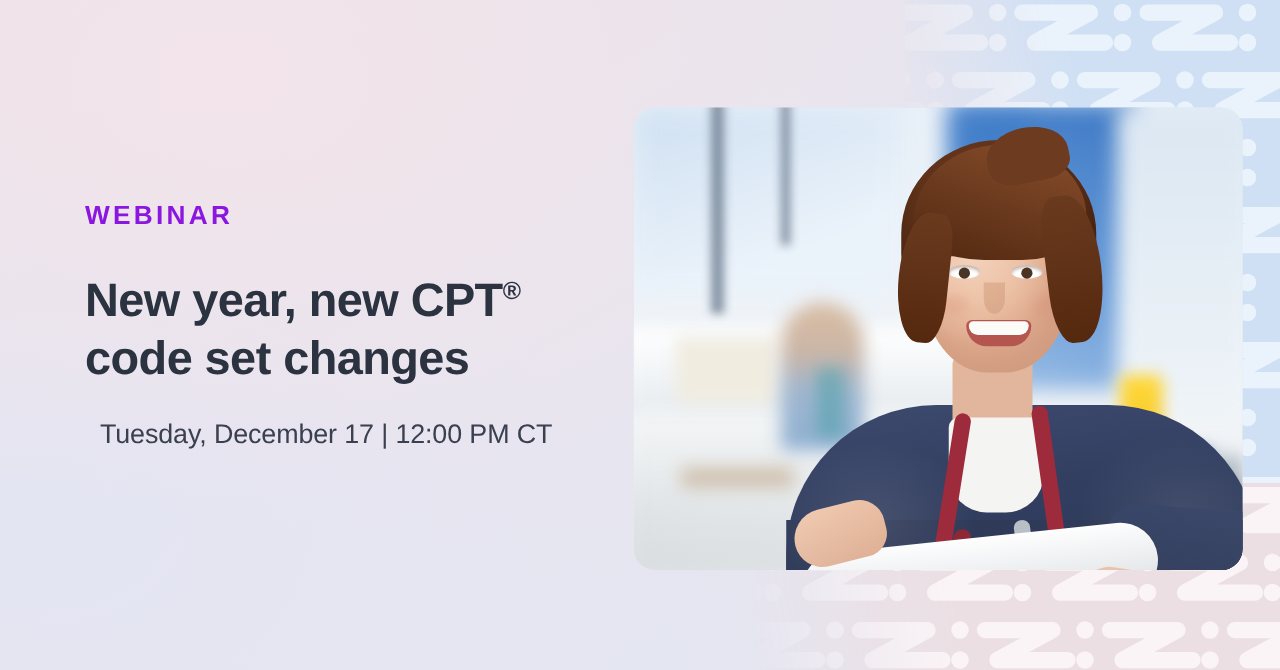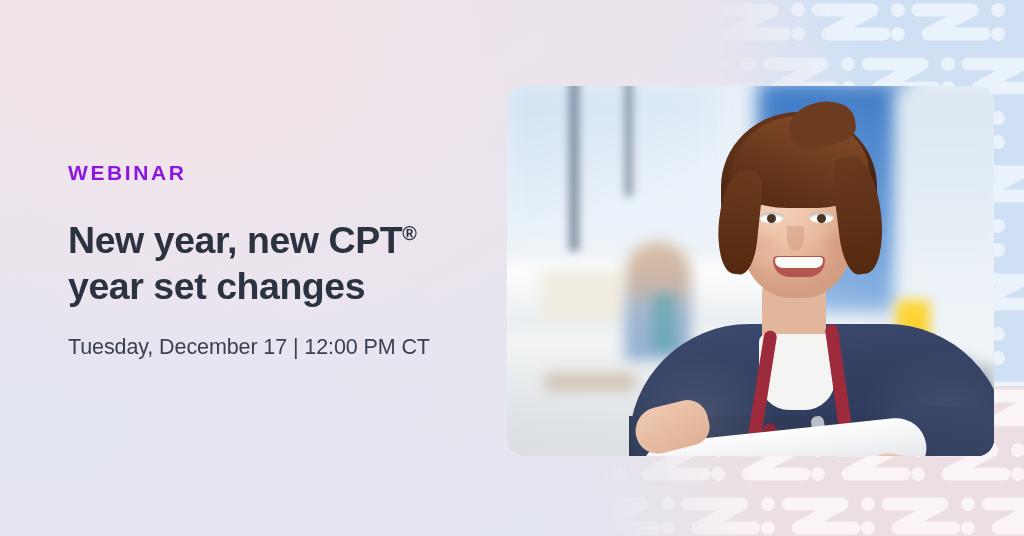--- a/index.html
+++ b/index.html
@@ -100,21 +100,21 @@
     font-size: 0.53em;
     vertical-align: super;
     line-height: 0;
     font-weight: 700;
   }
   .datetime {
     font-size: 21.5px;
     font-weight: 400;
     color: #3a4050;
     letter-spacing: -0.1px;
-    margin: 0;
+    margin: 12px;
     line-height: 1.2;
   }
 
   
   .photo-card {
     position: absolute;
     left: 507px;
     top: 86px;
     width: 487px;
     height: 370px;
@@ -557,21 +557,21 @@
           <use href="#sq-tile2" x="80" y="108"></use> 
           <use href="#sq-tile2" x="180" y="108"></use> 
           <use href="#sq-tile2" x="280" y="108"></use> 
           <use href="#sq-tile2" x="380" y="108"></use>
       </g>
     </svg>
   </div>
 
   <div class="content">
     <p class="eyebrow">WEBINAR</p>
-    <h1 class="headline"><span>New year, new CPT</span><sup>®</sup><br><span>year set changes</span></h1>
+    <h1 class="headline"><span>New year, new CPT</span><sup>®</sup><br><span>code set changes</span></h1>
     <p class="datetime">Tuesday, December 17 | 12:00 PM CT</p>
   </div>
 
   <div class="photo-card">
     <div class="photo-scene">
 
       <div class="bg-room"></div>
       <div class="bg-window"></div>
       <div class="bg-mullion"></div>
       <div class="bg-mullion b2"></div>

